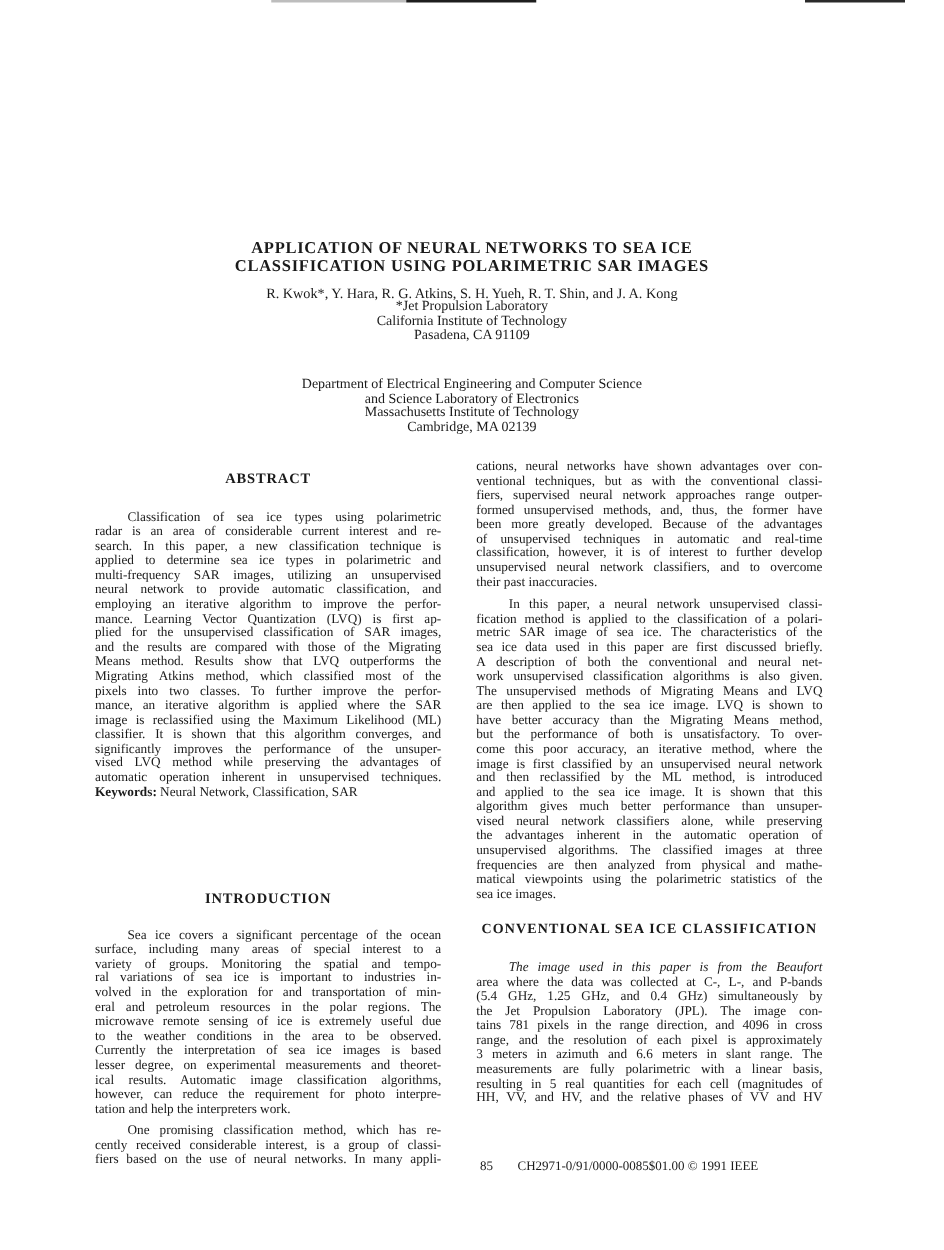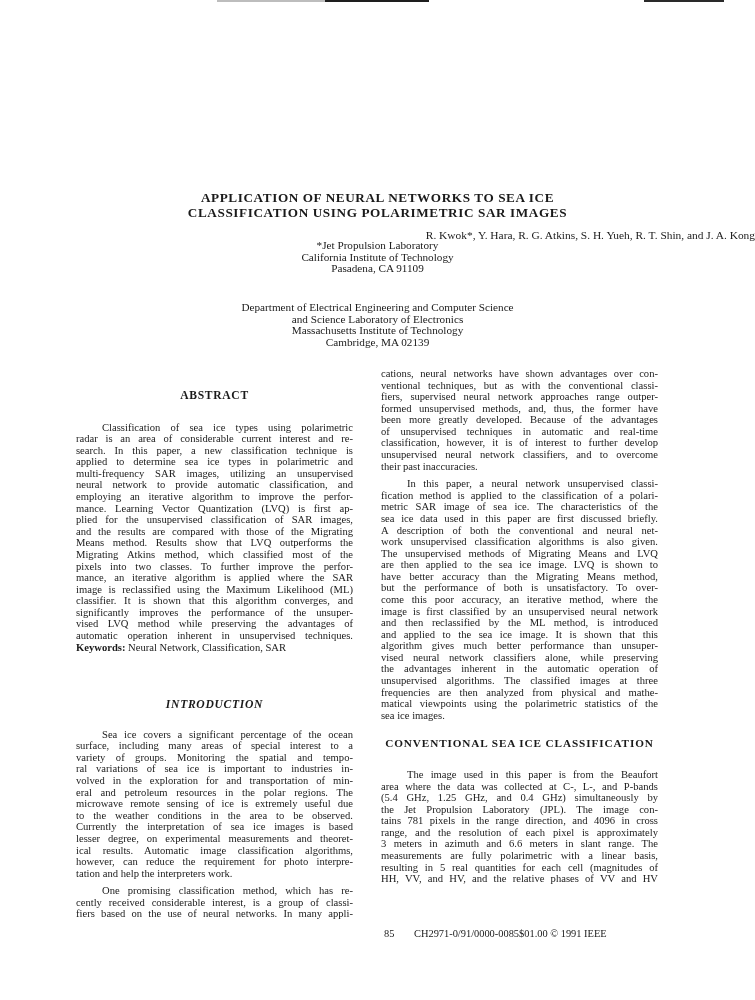--- a/index.html
+++ b/index.html
@@ -2,21 +2,21 @@
 <html><head>
 <meta charset="utf-8">
 <style>
   html, body { margin: 0; padding: 0; background: #ffffff; }
   body { width: 755px; height: 1000px; position: relative; overflow: hidden;
          font-family: "DejaVu Serif", "Liberation Serif", serif; color: #1a1a1a; }
   .topline { position: absolute; top: 0; height: 2px; }
   .title { position: absolute; left: 0; width: 755px; top: 190px; text-align: center;
            font-family: "Liberation Serif", serif; font-weight: bold; font-size: 13.2px;
            letter-spacing: 0.6px; line-height: 15px; }
-  .authors { position: absolute; left: 0; width: 755px; top: 228px; text-align: right;
+  .authors { position: absolute; left: 0; width: 755px; top: 228px; text-align: center;
              font-family: "Liberation Serif", serif; font-size: 11.4px; line-height: 14px; }
   .affil { position: absolute; left: 0; width: 755px; text-align: center;
            font-family: "Liberation Serif", serif; font-size: 11.2px; line-height: 11.6px; }
   .affil div { white-space: nowrap; }
   .col { position: absolute; font-family: "Liberation Serif", serif; font-size: 10.6px;
          line-height: 11.58px; text-align: justify; }
   .col .line { display: block; text-align: justify; text-align-last: justify; white-space: nowrap; }
   .col .last { text-align-last: left; }
   .heading { font-family: "Liberation Serif", serif; font-weight: bold; text-align: center;
              font-size: 11.6px; letter-spacing: 0.7px; }
@@ -43,21 +43,21 @@
   <div>Pasadena, CA 91109</div>
 </div>
 
 <div class="affil" style="top:302px;">
   <div>Department of Electrical Engineering and Computer Science</div>
   <div>and Science Laboratory of Electronics</div>
   <div>Massachusetts Institute of Technology</div>
   <div>Cambridge, MA 02139</div>
 </div>
 
-<div class="col" style="left:76px;top:390px;width:277px;">
+<div class="col" style="left:76px;top:377px;width:277px;">
   <div class="heading" style="margin-bottom:20px;">ABSTRACT</div>
   <div id="abs-lines">
       <div class="line" style="padding-left: 26px;">Classification of sea ice types using polarimetric</div>
       <div class="line">radar is an area of considerable current interest and re-</div>
       <div class="line">search. In this paper, a new classification technique is</div>
       <div class="line">applied to determine sea ice types in polarimetric and</div>
       <div class="line">multi-frequency SAR images, utilizing an unsupervised</div>
       <div class="line">neural network to provide automatic classification, and</div>
       <div class="line">employing an iterative algorithm to improve the perfor-</div>
       <div class="line">mance. Learning Vector Quantization (LVQ) is first ap-</div>
@@ -70,21 +70,21 @@
       <div class="line">image is reclassified using the Maximum Likelihood (ML)</div>
       <div class="line">classifier. It is shown that this algorithm converges, and</div>
       <div class="line">significantly improves the performance of the unsuper-</div>
       <div class="line">vised LVQ method while preserving the advantages of</div>
       <div class="line">automatic operation inherent in unsupervised techniques.</div>
     </div>
   <div class="line last">
     <span class="kw">Keywords:</span>
     <span>Neural Network, Classification, SAR</span>
   </div>
-  <div class="heading" style="margin-top:46px;margin-bottom:18px;font-style:italic;">INTRODUCTION</div>
+  <div class="heading" style="margin-top:73px;margin-bottom:18px;">INTRODUCTION</div>
   <div id="intro1-lines">
       <div class="line" style="padding-left: 26px;">Sea ice covers a significant percentage of the ocean</div>
       <div class="line">surface, including many areas of special interest to a</div>
       <div class="line">variety of groups. Monitoring the spatial and tempo-</div>
       <div class="line">ral variations of sea ice is important to industries in-</div>
       <div class="line">volved in the exploration for and transportation of min-</div>
       <div class="line">eral and petroleum resources in the polar regions. The</div>
       <div class="line">microwave remote sensing of ice is extremely useful due</div>
       <div class="line">to the weather conditions in the area to be observed.</div>
       <div class="line">Currently the interpretation of sea ice images is based</div>
@@ -130,21 +130,21 @@
       <div class="line">algorithm gives much better performance than unsuper-</div>
       <div class="line">vised neural network classifiers alone, while preserving</div>
       <div class="line">the advantages inherent in the automatic operation of</div>
       <div class="line">unsupervised algorithms. The classified images at three</div>
       <div class="line">frequencies are then analyzed from physical and mathe-</div>
       <div class="line">matical viewpoints using the polarimetric statistics of the</div>
       <div class="line last">sea ice images.</div>
     </div>
   <div class="heading" style="margin-top:17px;margin-bottom:19px;text-align:center;font-size:11.2px;letter-spacing:0.9px;">CONVENTIONAL SEA ICE CLASSIFICATION</div>
   <div id="conv1-lines">
-      <div class="line" style="padding-left: 26px;">The image used in this paper is from the Beaufort</div>
+      <div class="line" style="padding-left: 26px; font-style: italic;">The image used in this paper is from the Beaufort</div>
       <div class="line">area where the data was collected at C-, L-, and P-bands</div>
       <div class="line">(5.4 GHz, 1.25 GHz, and 0.4 GHz) simultaneously by</div>
       <div class="line">the Jet Propulsion Laboratory (JPL). The image con-</div>
       <div class="line">tains 781 pixels in the range direction, and 4096 in cross</div>
       <div class="line">range, and the resolution of each pixel is approximately</div>
       <div class="line">3 meters in azimuth and 6.6 meters in slant range. The</div>
       <div class="line">measurements are fully polarimetric with a linear basis,</div>
       <div class="line">resulting in 5 real quantities for each cell (magnitudes of</div>
       <div class="line">HH, VV, and HV, and the relative phases of VV and HV</div>
     </div>

